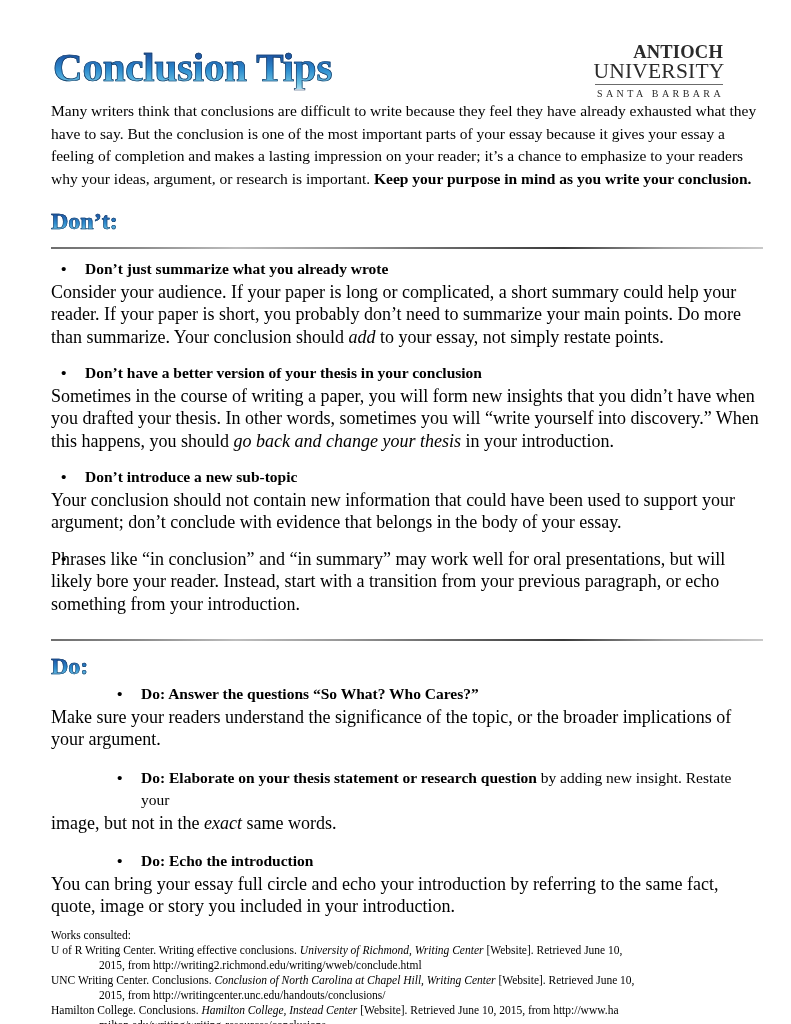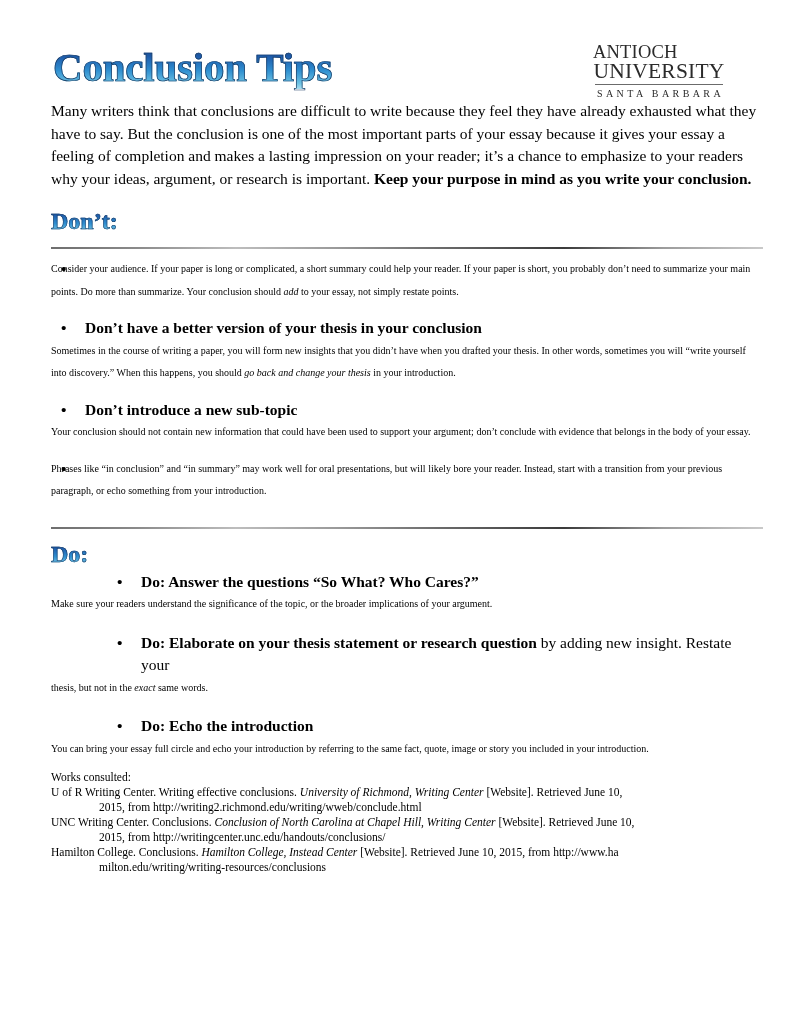--- a/index.html
+++ b/index.html
@@ -55,23 +55,23 @@
     top: 44px;
     width: 132px;
     text-align: center;
     color: #2b2b2b;
     font-family: "Liberation Serif", "DejaVu Serif", serif;
   }
   .logo-line1 {
     font-size: 18.5px;
     line-height: 17px;
     letter-spacing: 0.2px;
-    text-align: left;
+    text-align: right;
     padding-right: 2px;
-    font-weight: normal;
+    font-weight: bold;
   }
   .logo-line2 {
     font-size: 21.5px;
     line-height: 20px;
     letter-spacing: 0.2px;
     text-align: center;
   }
   .logo-rule {
     height: 1px;
     background: #6b6b6b;
@@ -122,21 +122,21 @@
   .bullet-head .dot {
     position: absolute;
     left: 10px;
     top: 0;
     font-size: 15.5px;
     line-height: 22.5px;
   }
   .bullet-head.indented .dot { left: 66px; }
   .bullet-head .normal { font-weight: normal; }
   .bullet-body {
-    font-size: 10px;
+    font-size: 18px;
     line-height: 22.5px;
     margin: 0;
     text-align: left;
   }
   em { font-style: italic; }
 
   
   .works {
     font-size: 11.5px;
     line-height: 15px;
@@ -165,21 +165,21 @@
     <p class="intro"><span>Many writers think that conclusions are difficult to write because they feel they have already exhausted what they have to say. But the conclusion is one of the most important parts of your essay because it gives your essay a feeling of completion and makes a lasting impression on your reader; it’s a chance to emphasize to your readers why your ideas, argument, or research is important. </span><b>Keep your purpose in mind as you write your conclusion.</b></p>
 
     <div style="height:18px"></div>
     <div>
       <div class="section-heading">Don’t:</div>
       <div style="height:13px"></div>
       <div class="rule"></div>
       <div style="height:9px"></div>
 
       <div class="bullet-item">
-        <p class="bullet-head"><span class="dot">•</span></p>
+        <p class="bullet-head"><span class="dot">•</span><span>Don’t just summarize what you already wrote</span></p>
         <p class="bullet-body"><span>Consider your audience. If your paper is long or complicated, a short summary could help your reader. If your paper is short, you probably don’t need to summarize your main points. Do more than summarize. Your conclusion should </span><em>add</em><span> to your essay, not simply restate points.</span></p>
       </div>
       <div style="height:14px"></div>
 
       <div class="bullet-item">
         <p class="bullet-head"><span class="dot">•</span><span>Don’t have a better version of your thesis in your conclusion</span></p>
         <p class="bullet-body"><span>Sometimes in the course of writing a paper, you will form new insights that you didn’t have when you drafted your thesis. In other words, sometimes you will “write yourself into discovery.” When this happens, you should </span><em>go back and change your thesis</em><span> in your introduction.</span></p>
       </div>
       <div style="height:14px"></div>
 
@@ -203,21 +203,21 @@
       <div style="height:4px"></div>
 
       <div class="bullet-item">
         <p class="bullet-head indented"><span class="dot">•</span><span>Do: Answer the questions “So What? Who Cares?”</span></p>
         <p class="bullet-body"><span>Make sure your readers understand the significance of the topic, or the broader implications of your argument.</span></p>
       </div>
       <div style="height:16px"></div>
 
       <div class="bullet-item">
         <p class="bullet-head indented"><span class="dot">•</span><span>Do: Elaborate on your thesis statement or research question</span><span class="normal"> by adding new insight. Restate your</span></p>
-        <p class="bullet-body"><span>thesis, but not in the </span><em>exact</em><span> same words.</span></p>
+        <p class="bullet-body"><span>image, but not in the </span><em>exact</em><span> same words.</span></p>
       </div>
       <div style="height:16px"></div>
 
       <div class="bullet-item">
         <p class="bullet-head indented"><span class="dot">•</span><span>Do: Echo the introduction</span></p>
         <p class="bullet-body"><span>You can bring your essay full circle and echo your introduction by referring to the same fact, quote, image or story you included in your introduction.</span></p>
       </div>
     </div>
 
     <div style="height:10px"></div>

